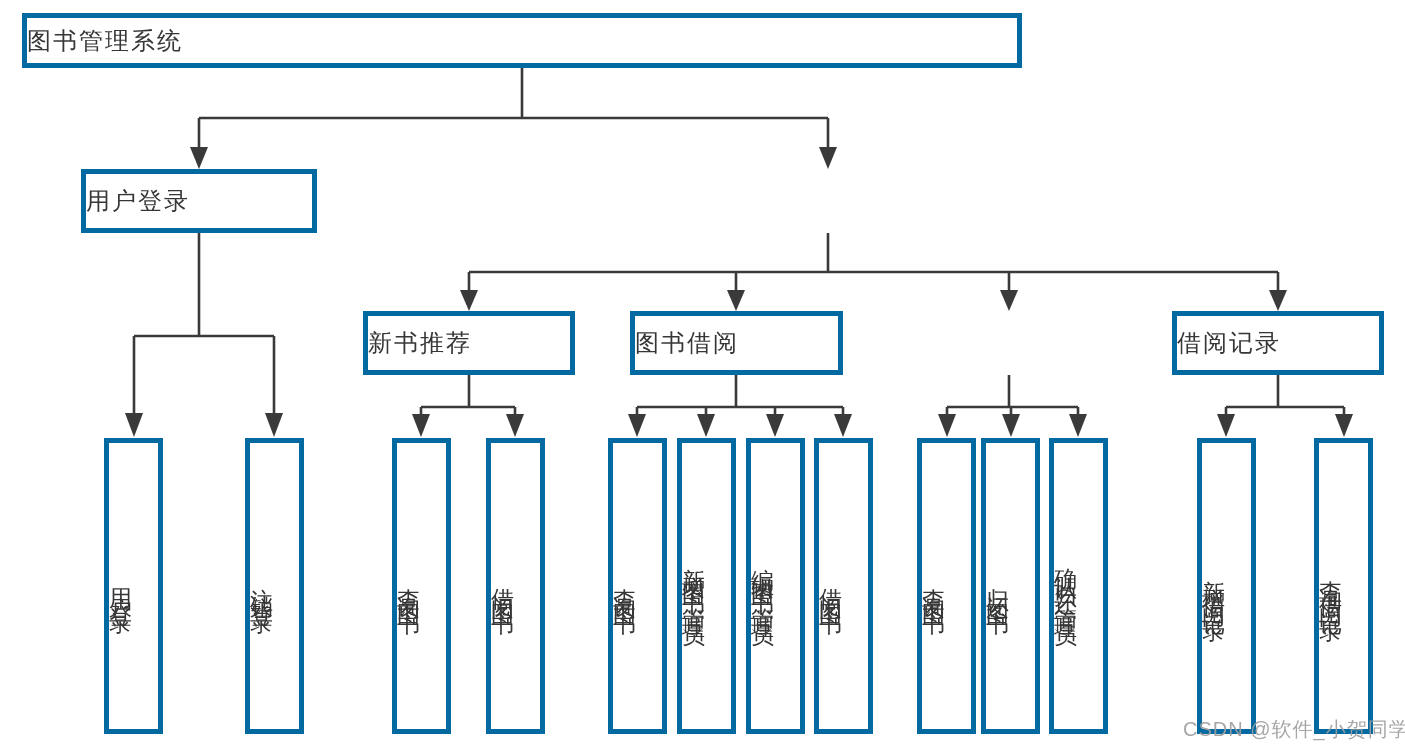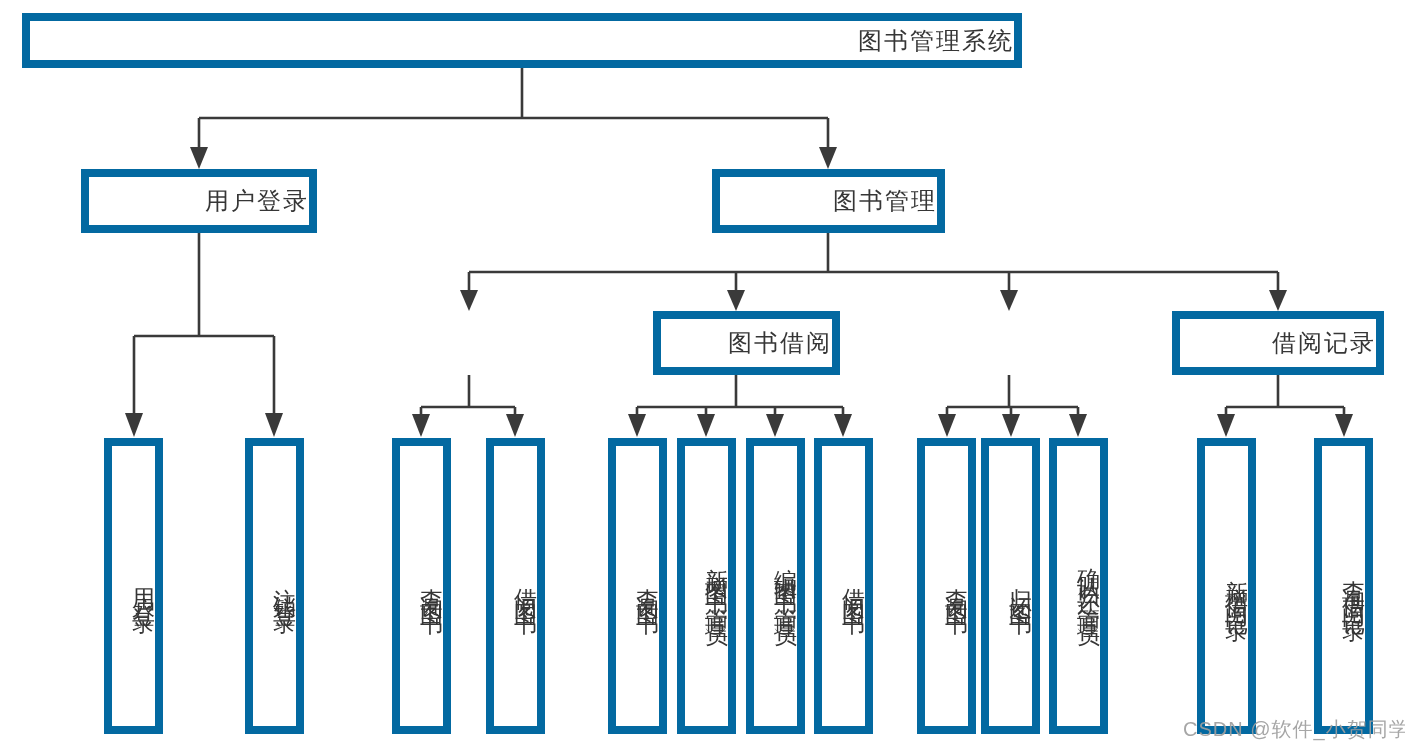--- a/index.html
+++ b/index.html
@@ -15,24 +15,24 @@
   }
   .connectors {
     position: absolute;
     left: 0; top: 0;
     width: 1405px; height: 747px;
     pointer-events: none;
   }
   .box {
     position: absolute;
     background: #ffffff;
-    border: 8px solid #0369a1;
+    border: 5px solid #0369a1;
     display: flex;
     align-items: center;
-    justify-content: flex-end;
+    justify-content: flex-start;
     text-align: center;
   }
   .hlabel {
     font-size: 24px;
     letter-spacing: 2px;
     color: #363636;
     white-space: nowrap;
   }
   .leaf {
     top: 438px;
@@ -108,25 +108,25 @@
     </g>
   </svg>
 
   <div class="box" style="left:22px; top:13px; width:1000px; height:55px;">
     <span class="hlabel">图书管理系统</span>
   </div>
 
   <div class="box" style="left:81px; top:169px; width:236px; height:64px;">
     <span class="hlabel">用户登录</span>
   </div>
-  <div class="box" style="left:712px; top:169px; width:233px; height:64px;">
-    <span class="hlabel">图书管理</span>
+
+  <div class="box" style="left:363px; top:311px; width:212px; height:64px;">
+    <span class="hlabel">新书推荐</span>
   </div>
-
-  <div class="box" style="left:630px; top:311px; width:187px; height:64px;margin-left:23px;">
+  <div class="box" style="left:630px; top:311px; width:213px; height:64px;">
     <span class="hlabel">图书借阅</span>
   </div>
   <div class="box" style="left:1172px; top:311px; width:212px; height:64px;">
     <span class="hlabel">借阅记录</span>
   </div>
 
   <div class="box leaf" style="left:104px;">
     <span class="vtext">用户登录</span>
   </div>
   <div class="box leaf" style="left:245px;">

